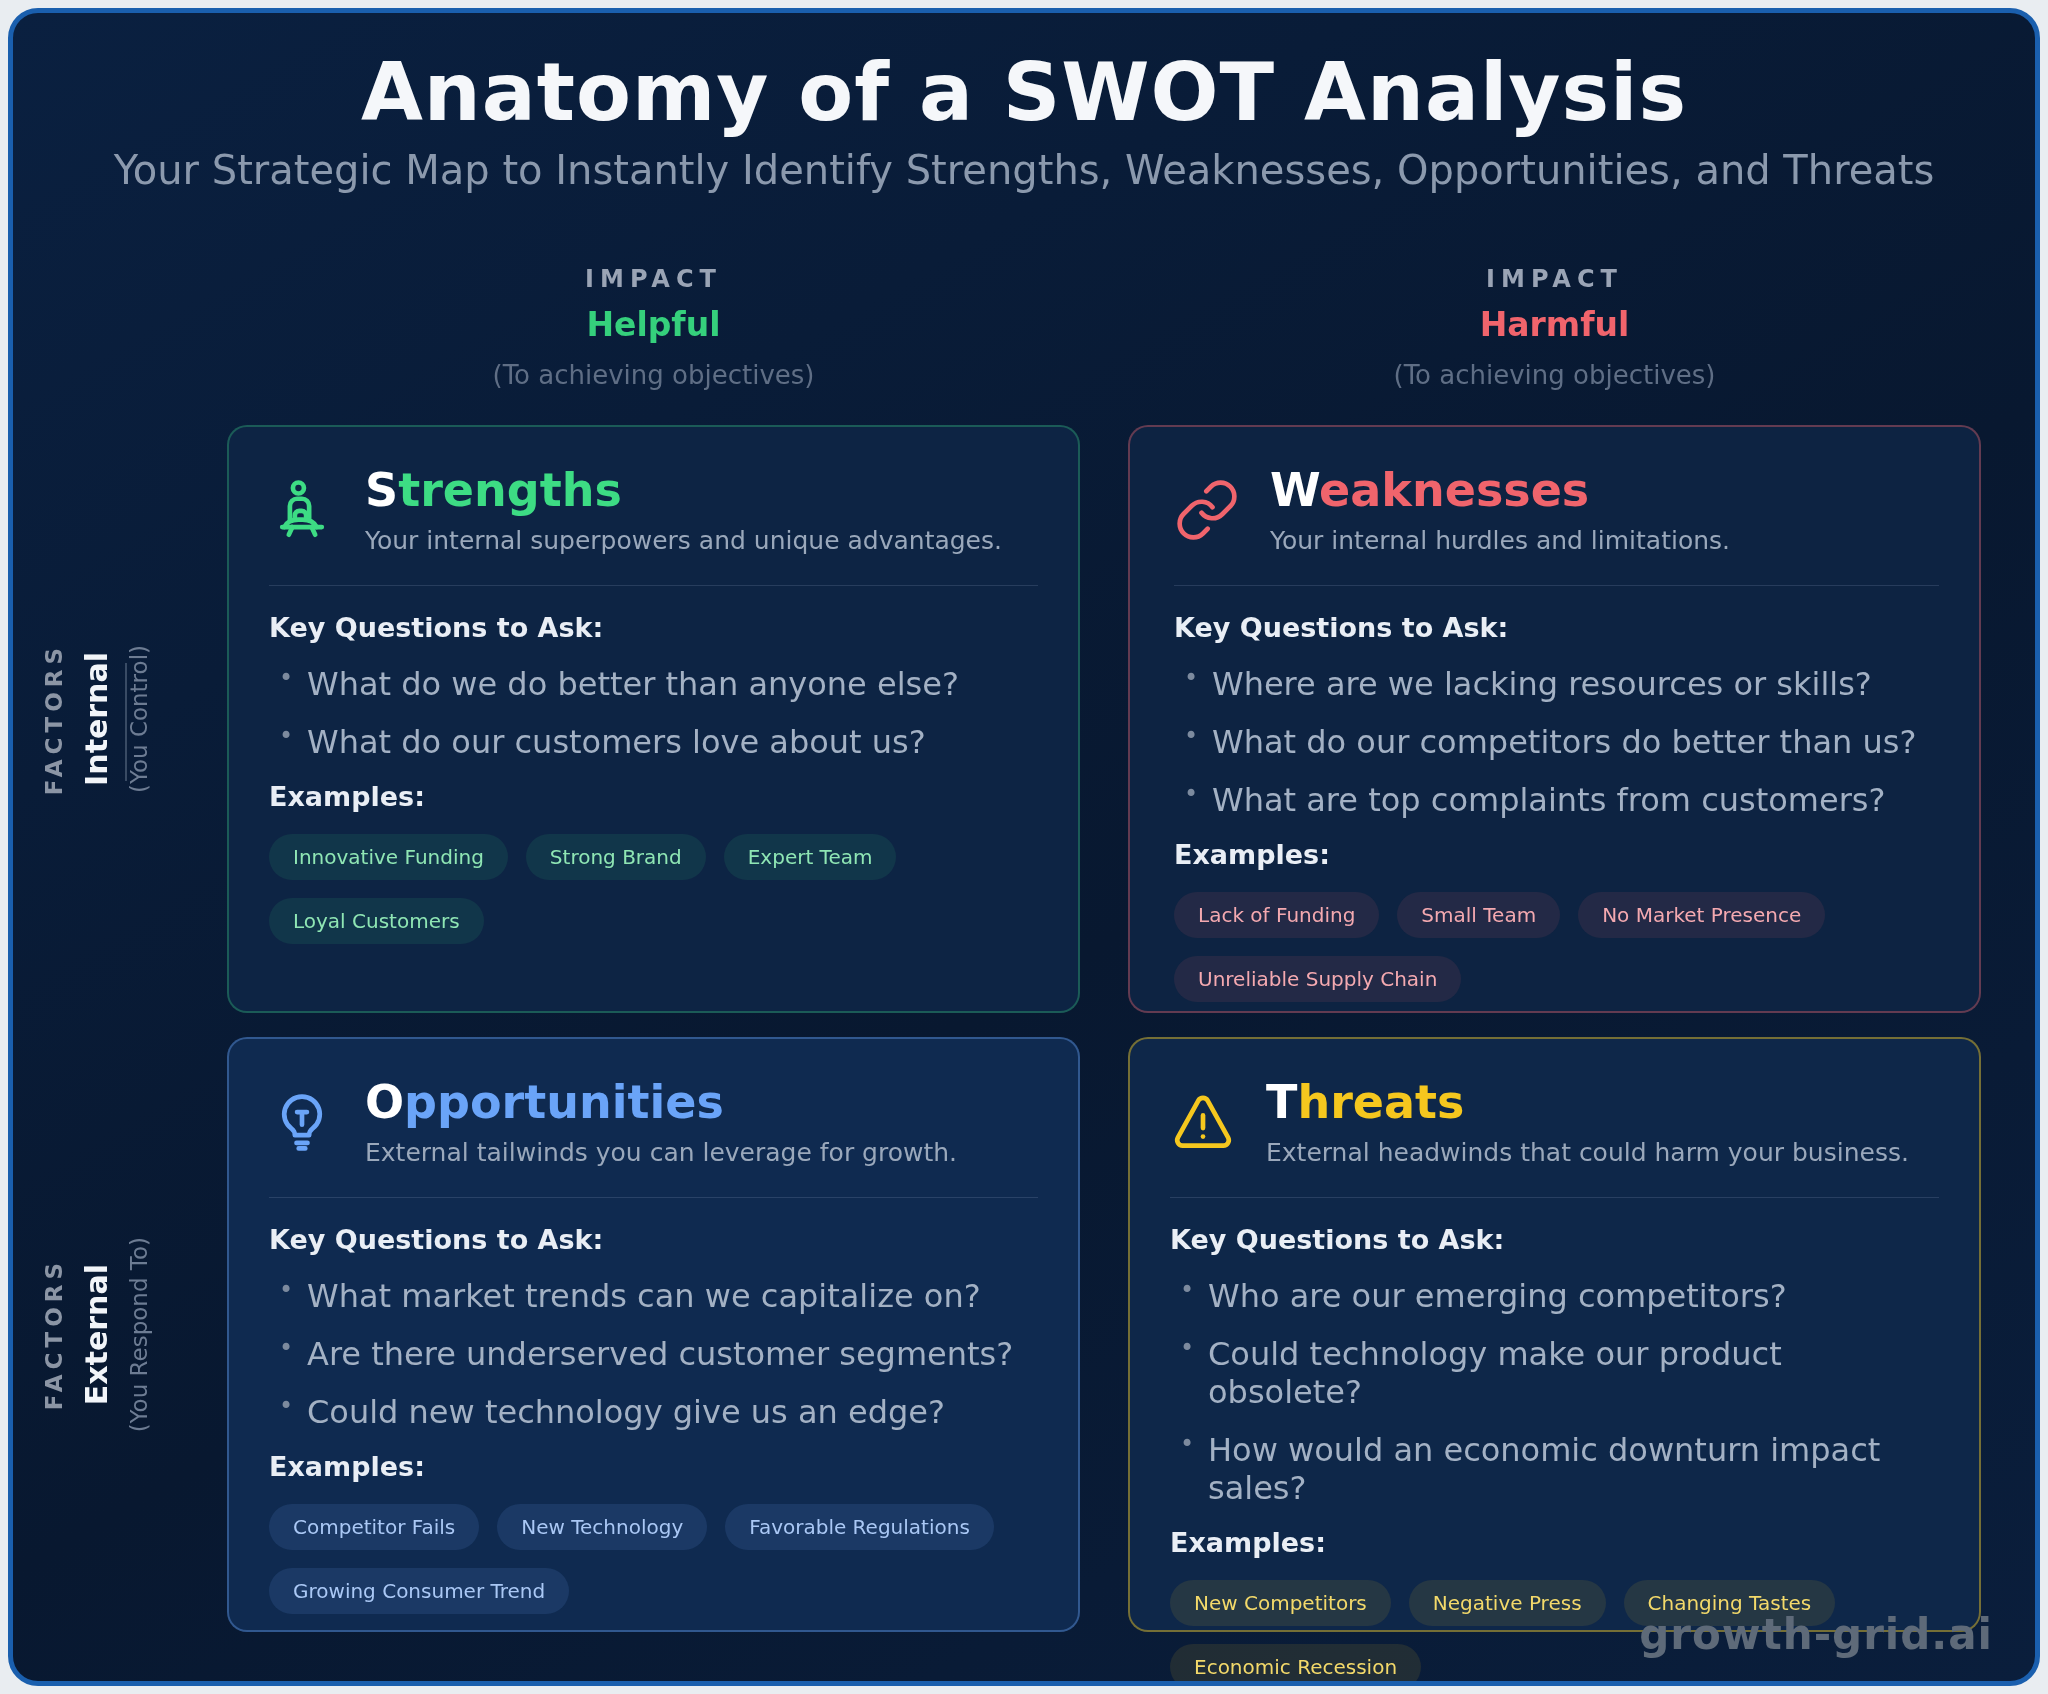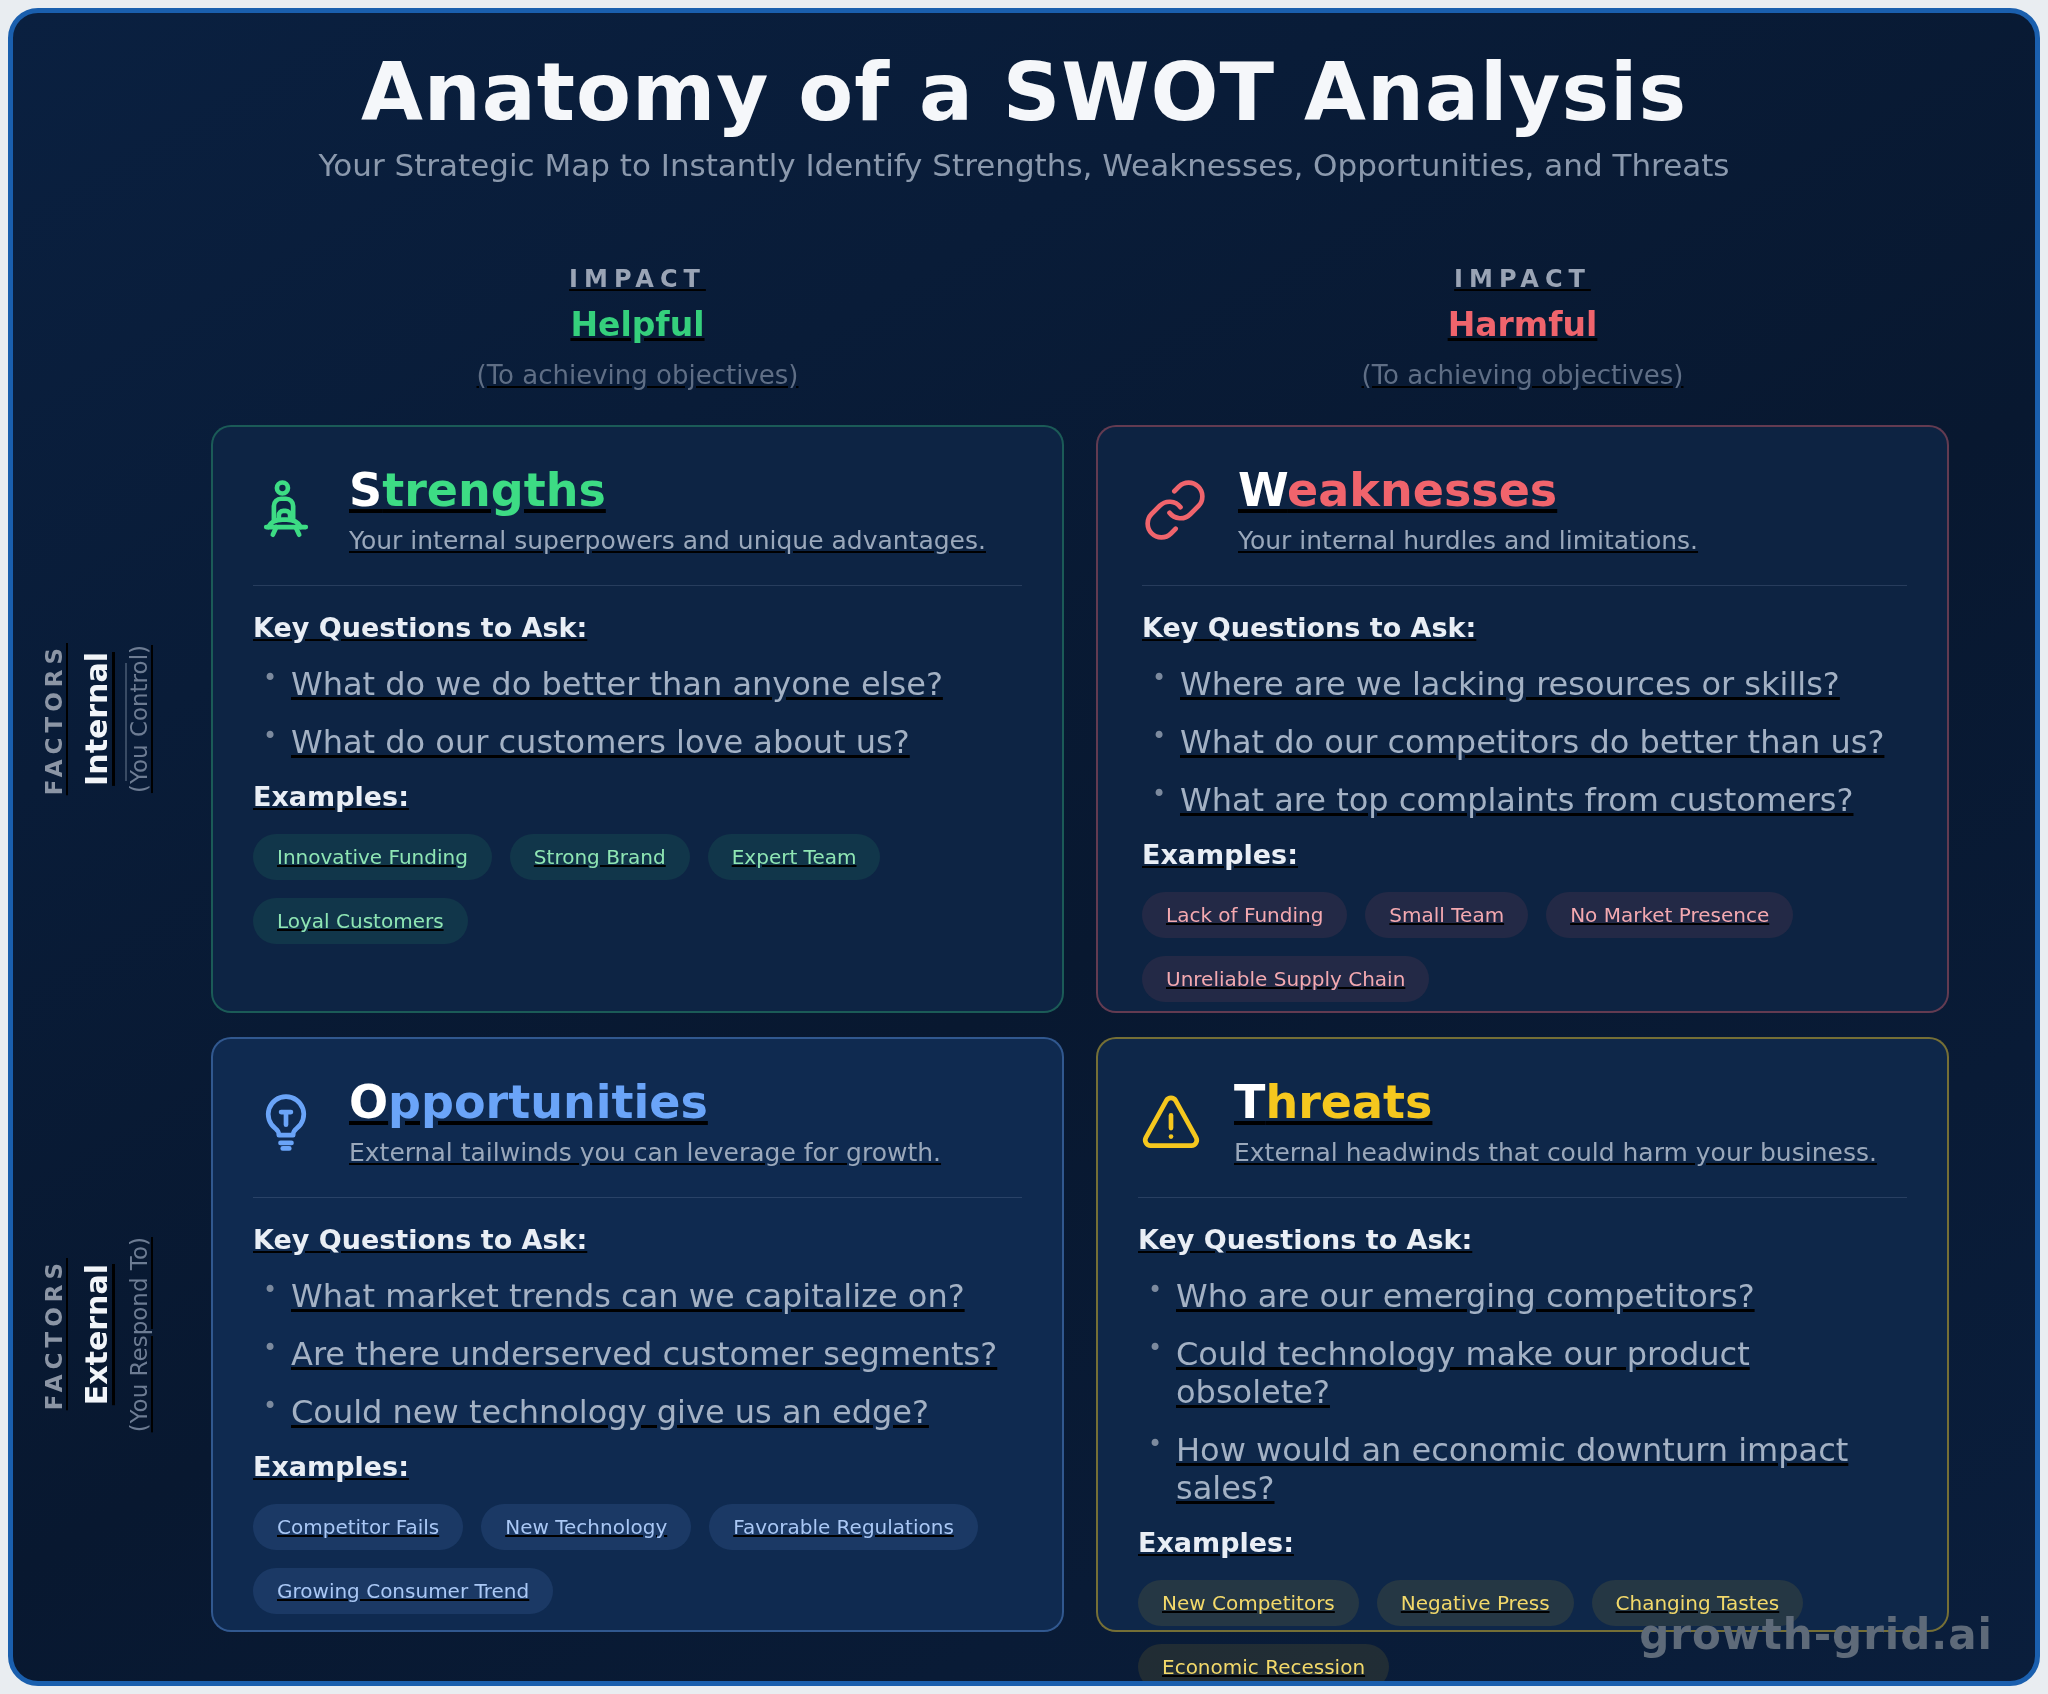--- a/index.html
+++ b/index.html
@@ -13,30 +13,29 @@
   .panel {
     position:absolute; inset:8px;
     background:linear-gradient(150deg,#0a2040 0%,#081830 55%,#0a1e3c 100%);
     border:5px solid #1a5fae;
     border-radius:30px;
     overflow:hidden;
   }
   
   .hero { text-align:center; padding-top:34px; }
   .hero-title { color:#f5f7fa; font-size:80px; font-weight:bold; letter-spacing:1px; line-height:1.15; }
-  .hero-sub { margin-top:8px; color:#8b99ad; font-size:31px; font-weight:400; }
+  .hero-sub { margin-top:8px; color:#8b99ad; font-size:40px; font-weight:400; }
 
   
   .layout {
     position:absolute; left:0; top:240px;
     display:grid;
     grid-template-columns:166px 853px 853px;
     grid-template-rows:148px 588px 595px;
-    gap:24px 32px;
-    text-decoration:underline;
+    gap:24px 48px;
   }
   .corner { grid-area:1/1; }
 
   .impact { display:flex; flex-direction:column; align-items:center; justify-content:center; text-align:center; }
   .impact--helpful { grid-area:1/2; }
   .impact--harmful { grid-area:1/3; }
   .impact-eyebrow { color:#9aa4b5; font-size:24px; font-weight:bold; letter-spacing:6px; }
   .impact-value { margin-top:12px; font-size:33px; font-weight:bold; }
   .impact--helpful .impact-value { color:#35d07c; }
   .impact--harmful .impact-value { color:#f0646c; }

